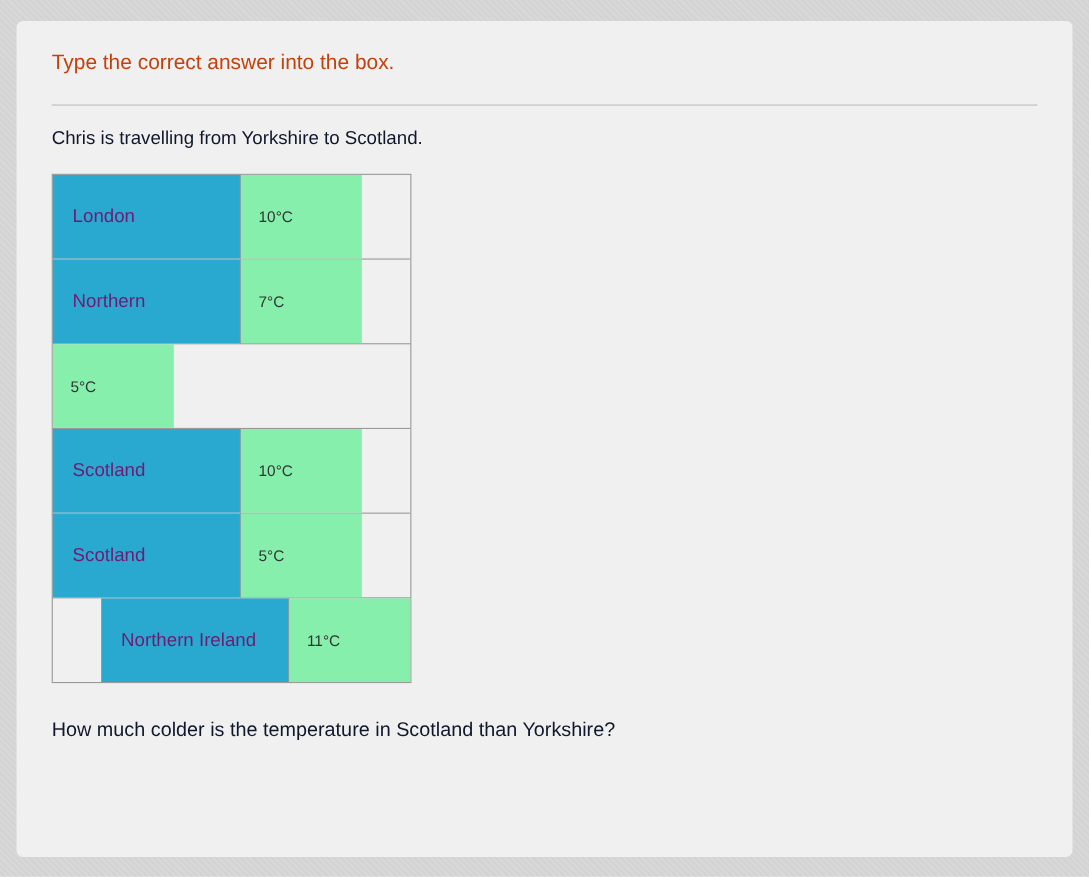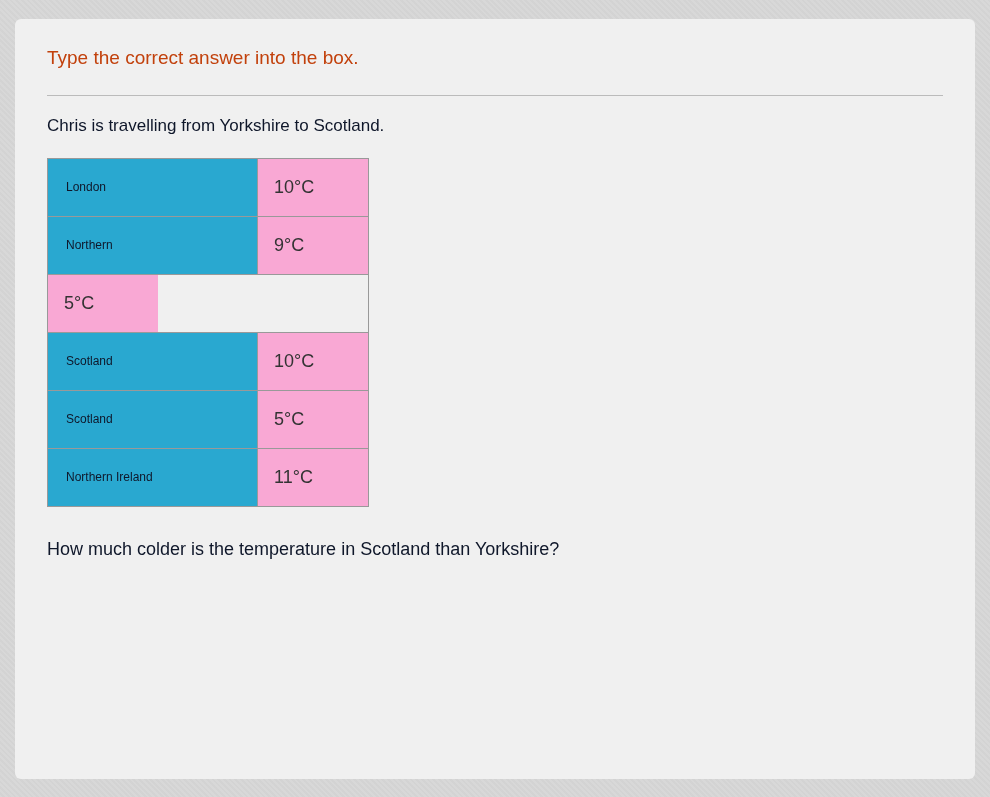--- a/index.html
+++ b/index.html
@@ -53,39 +53,40 @@
       border: 1.5px solid #999;
     }
 
     .table-row {
       display: flex;
       border-bottom: 1.5px solid #999;
     }
 
     .table-row:last-child {
       border-bottom: none;
+      margin-left: 44px;
     }
 
     .cell-region {
-      width: 210px;
+      width: 171px;
       padding: 18px 18px;
       background-color: #29a8d0;
-      color: #0f172a;
-      font-size: 12px;
+      color: #701a75;
+      font-size: 17px;
       display: flex;
       align-items: center;
       border-right: 1.5px solid #999;
     }
 
     .cell-temp {
       width: 110px;
-      padding: 18px 16px;
-      background-color: #f9a8d4;
+      padding: 30px 16px;
+      background-color: #86efac;
       color: #333;
-      font-size: 18px;
+      font-size: 14px;
       display: flex;
       align-items: center;
     }
 
     .question {
       font-size: 18px;
       color: #0f172a;
       margin-top: 32px;
     }
   </style>
@@ -98,21 +99,21 @@
 
   <div class="description">Chris is travelling from Yorkshire to Scotland.</div>
 
   <div class="table-wrapper">
     
   <div class="table-row">
         <div class="cell-region">London</div>
         <div class="cell-temp">10°C</div>
       </div><div class="table-row">
         <div class="cell-region">Northern</div>
-        <div class="cell-temp">9°C</div>
+        <div class="cell-temp">7°C</div>
       </div><div class="table-row">
         <div class="cell-temp">5°C</div>
       </div><div class="table-row">
         <div class="cell-region">Scotland</div>
         <div class="cell-temp">10°C</div>
       </div><div class="table-row">
         <div class="cell-region">Scotland</div>
         <div class="cell-temp">5°C</div>
       </div><div class="table-row">
         <div class="cell-region">Northern Ireland</div>

